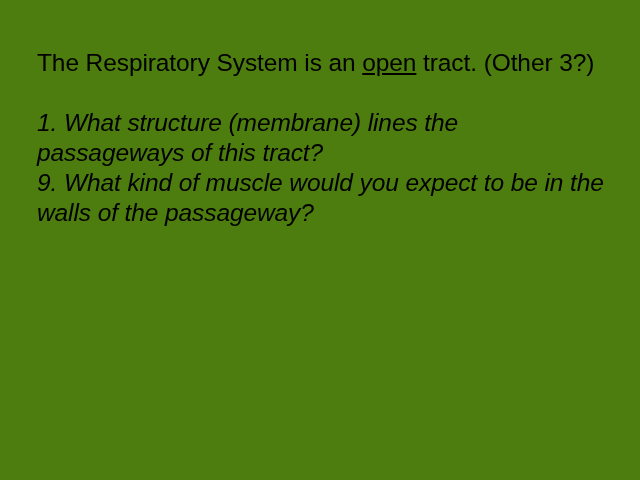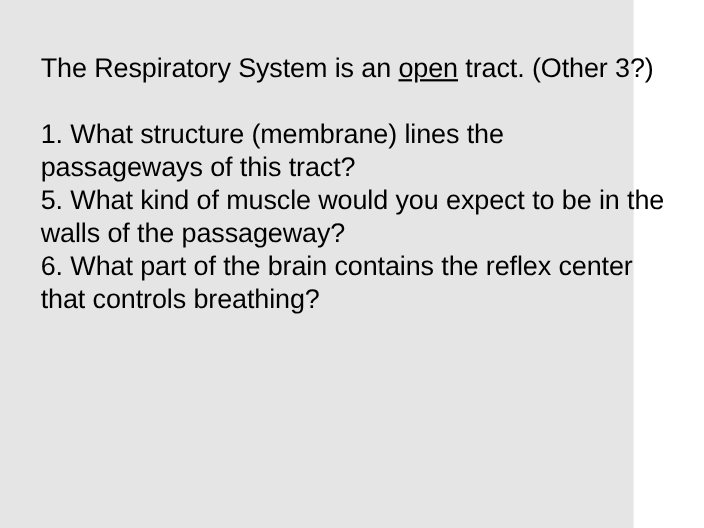--- a/index.html
+++ b/index.html
@@ -8,23 +8,23 @@
   }
   body {
     width: 640px;
     height: 480px;
     background: #ffffff;
     font-family: "Liberation Sans", sans-serif;
     overflow: hidden;
   }
   .slide {
     position: relative;
-    width: 576px;
+    width: 640px;
     height: 480px;
-    background: #e5e5e5;
+    background: #4d7c0f;
     box-sizing: border-box;
   }
   .content-block {
     position: absolute;
     left: 37px;
     top: 48px;
     width: 572px;
   }
   .text-line {
     color: #000000;
@@ -35,20 +35,21 @@
     word-spacing: 0px;
   }
   .heading-line {
     margin: 0;
   }
   .spacer-line {
     height: 30px;
   }
   .question-line {
     margin: 0;
+    font-style: italic;
   }
   .u {
     text-decoration: underline;
     text-underline-offset: 2px;
   }
   .b {
     font-weight: bold;
   }
 </style>
 </head>
@@ -60,19 +61,18 @@
 
     <div class="text-line heading-line"><span>The Respiratory System is an </span><span class="u">open</span><span> tract. (Other 3?)</span></div>
 
     <div class="spacer-line"></div>
 
     <div class="text-line question-line">1. What structure (membrane) lines the passageways of this tract?</div>
 
 
 
 
-    <div class="text-line question-line">5. What kind of muscle would you expect to be in the walls of the passageway?</div>
+    <div class="text-line question-line">9. What kind of muscle would you expect to be in the walls of the passageway?</div>
 
-    <div class="text-line question-line">6. What part of the brain contains the reflex center that controls breathing?</div>
 
   </div>
 
 </div>
 
 </body></html>

